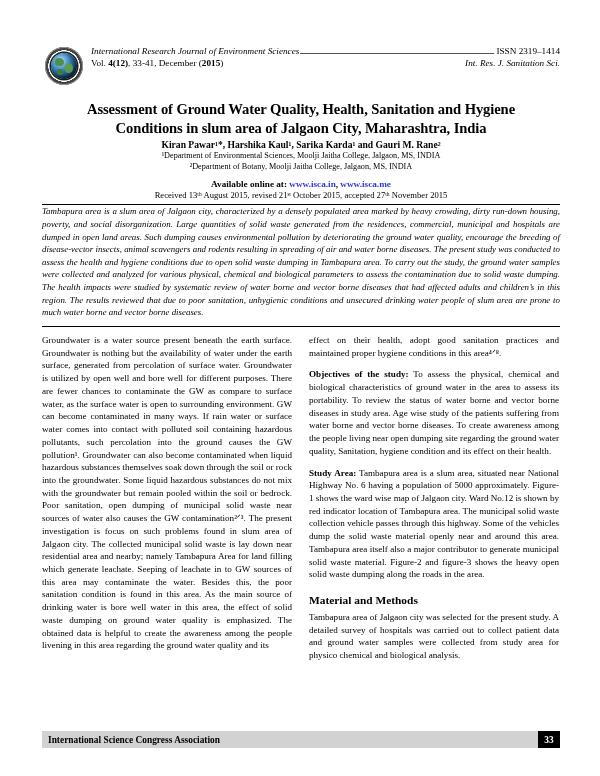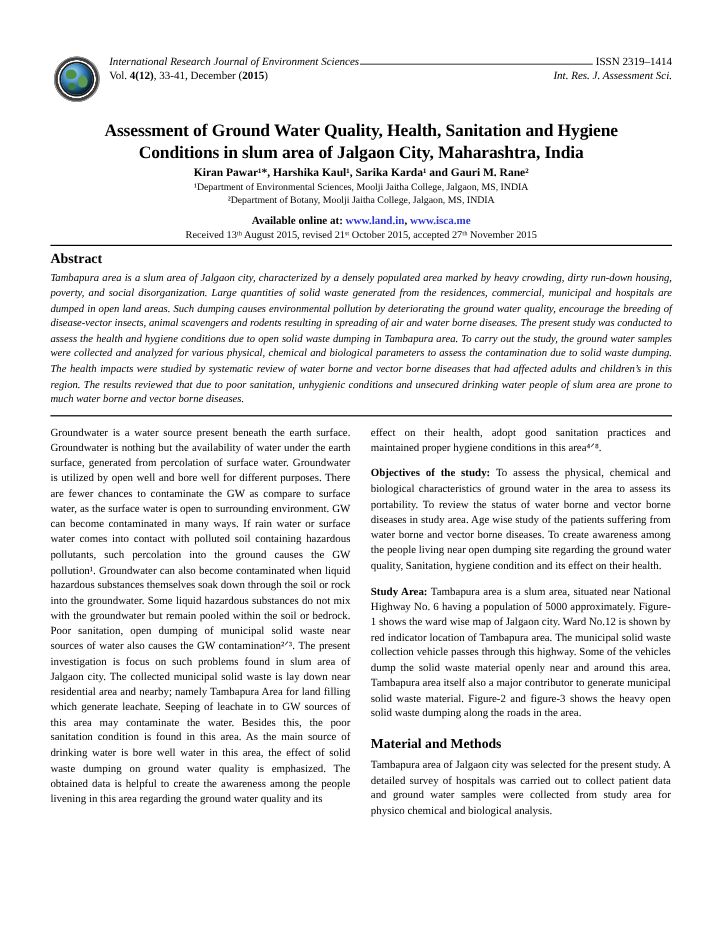--- a/index.html
+++ b/index.html
@@ -237,42 +237,41 @@
       </div>
     </div>
     <div class="masthead-text">
       <div class="mh-line1">
         <span class="mh-journal">International Research Journal of Environment Sciences</span>
         <span class="mh-rule"></span>
         <span class="mh-issn">ISSN 2319–1414</span>
       </div>
       <div class="mh-line2">
         <span class="mh-vol"><span>Vol. </span><b>4(12)</b><span>, 33-41, December (</span><b>2015</b><span>)</span></span>
-        <span class="mh-abbr">Int. Res. J. Assessment Sci.</span>
+        <span class="mh-abbr">Int. Res. J. Sanitation Sci.</span>
       </div>
     </div>
   </div>
 
   <div class="title">
     <div>Assessment of Ground Water Quality, Health, Sanitation and Hygiene</div>
     <div>Conditions in slum area of Jalgaon City, Maharashtra, India</div>
   </div>
 
   <div class="authors">Kiran Pawar¹*, Harshika Kaul¹, Sarika Karda¹ and Gauri M. Rane²</div>
   <div class="affil">¹Department of Environmental Sciences, Moolji Jaitha College, Jalgaon, MS, INDIA</div>
   <div class="affil">²Department of Botany, Moolji  Jaitha College, Jalgaon, MS, INDIA</div>
 
   <div class="avail">
-    <span>Available online at: </span><a href="#">www.land.in</a><span>, </span><a href="#">www.isca.me</a>
+    <span>Available online at: </span><a href="#">www.isca.in</a><span>, </span><a href="#">www.isca.me</a>
   </div>
   <div class="received">Received 13ᵗʰ August 2015, revised 21ˢᵗ October 2015, accepted 27ᵗʰ November 2015</div>
 
   <hr class="rule">
 
-  <div class="sec-head">Abstract</div>
   <p class="abstract-body">Tambapura area is a slum area of Jalgaon city, characterized by a densely populated area marked by heavy crowding, dirty run-down housing, poverty, and social disorganization. Large quantities of solid waste generated from the residences, commercial, municipal and hospitals are dumped in open land areas. Such dumping causes environmental pollution by deteriorating the ground water quality, encourage the breeding of disease-vector insects, animal scavengers and rodents resulting in spreading of air and water borne  diseases. The present study was conducted to assess the health and hygiene conditions due to open solid waste dumping in Tambapura area. To carry out the study, the ground water samples were collected and analyzed for various physical, chemical and biological parameters to assess the contamination due to solid waste dumping. The health impacts were studied by systematic review of water borne and vector borne diseases that had affected adults and children’s in this region. The results reviewed that due to poor sanitation, unhygienic conditions and unsecured drinking water people of slum area are prone to much water borne and vector borne diseases.</p>
 
   <hr class="rule2">
 
   <div class="cols">
 
     <div class="col">
       <p class="body">Groundwater is a water source present beneath the earth surface. Groundwater is nothing but the availability of water under the earth surface, generated from percolation of surface water. Groundwater is utilized by open well and bore well for different purposes. There are fewer chances to contaminate the GW as compare to surface water, as the surface water is open to surrounding environment. GW can become contaminated in many ways. If rain water or surface water comes into contact with polluted soil containing hazardous pollutants, such percolation into the ground causes the GW pollution¹. Groundwater can also become contaminated when liquid hazardous substances themselves soak down through the soil or rock into the groundwater. Some liquid hazardous substances do not mix with the groundwater but remain pooled within the soil or bedrock. Poor sanitation, open dumping of municipal solid waste near sources of water also causes the GW contamination²ᐟ³. The present investigation is focus on such problems found in slum area of Jalgaon city.  The collected municipal solid waste is lay down near residential area and nearby; namely Tambapura Area for land filling which generate leachate. Seeping of leachate in to GW sources of this area may contaminate the water. Besides this, the poor sanitation condition is found in this area. As the main source of drinking water is bore well water in this area, the effect of solid waste dumping on ground water quality is emphasized. The obtained data is helpful to create the awareness among the people livening in this area regarding the ground water quality and its</p>
     </div>
 
@@ -282,14 +281,18 @@
       <p class="body"><span class="run-in">Objectives of the study:</span><span> To assess the physical, chemical and biological characteristics of ground water in the area to assess its portability. To review the status of water borne and vector borne diseases in study area. Age wise study of the patients suffering from water borne and vector borne diseases. To create awareness among the people living near open dumping site regarding the ground water quality, Sanitation, hygiene condition and its effect on their health.</span></p>
 
       <p class="body"><span class="run-in">Study Area:</span><span> Tambapura area is a slum area, situated near National Highway No. 6 having a population of 5000 approximately. Figure-1 shows the ward wise map of Jalgaon city. Ward No.12 is shown by red indicator location of Tambapura area. The municipal solid waste collection vehicle passes through this highway. Some of the vehicles dump the solid waste material openly near and around this area. Tambapura area itself also a major contributor to generate municipal solid waste material. Figure-2 and figure-3 shows the heavy open solid waste dumping along the roads in the area.</span></p>
 
       <div class="h2 spaced">Material and Methods</div>
       <p class="body">Tambapura area of Jalgaon city was selected for the present study. A detailed survey of hospitals was carried out to collect patient data and ground water samples were collected from study area for physico chemical and biological analysis.</p>
     </div>
 
   </div>
 
+  <div class="footer">
+    <span class="footer-label">International Science Congress Association</span>
+    <span class="footer-page">33</span>
+  </div>
 
 </div>
 
 </body></html>

